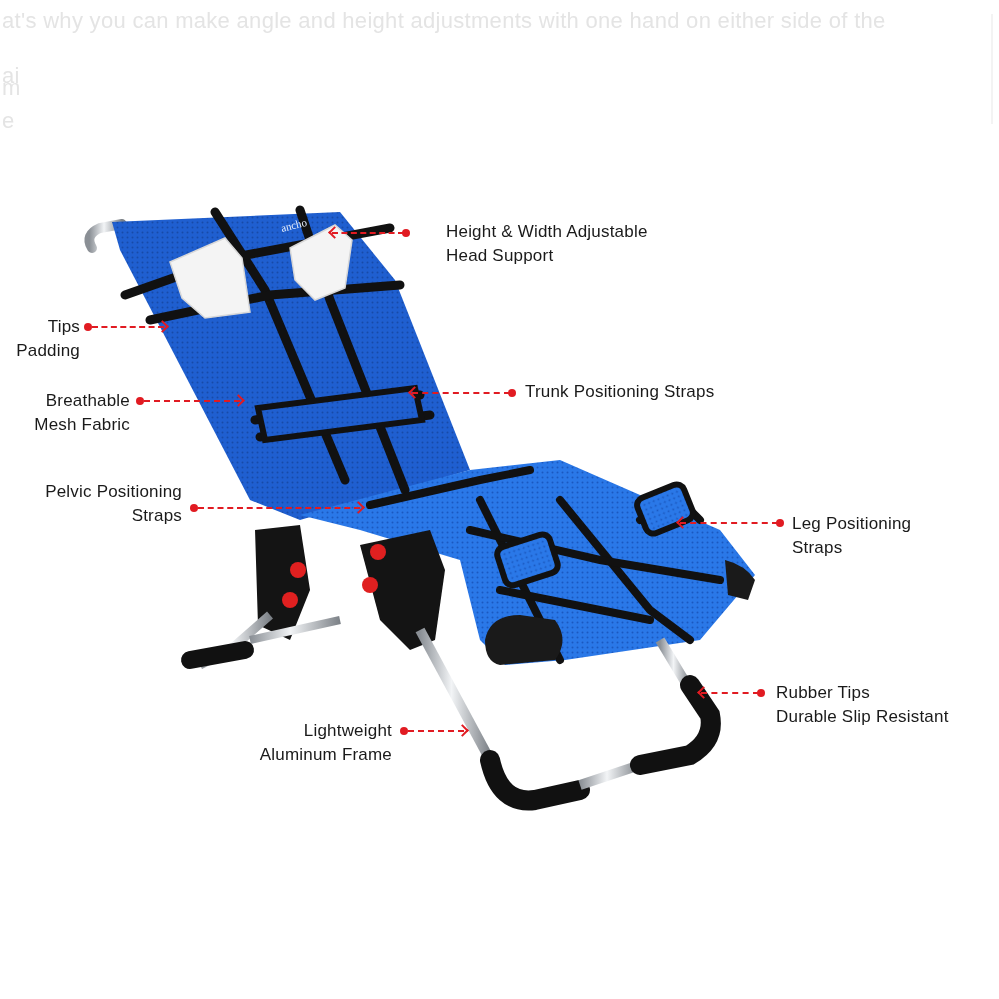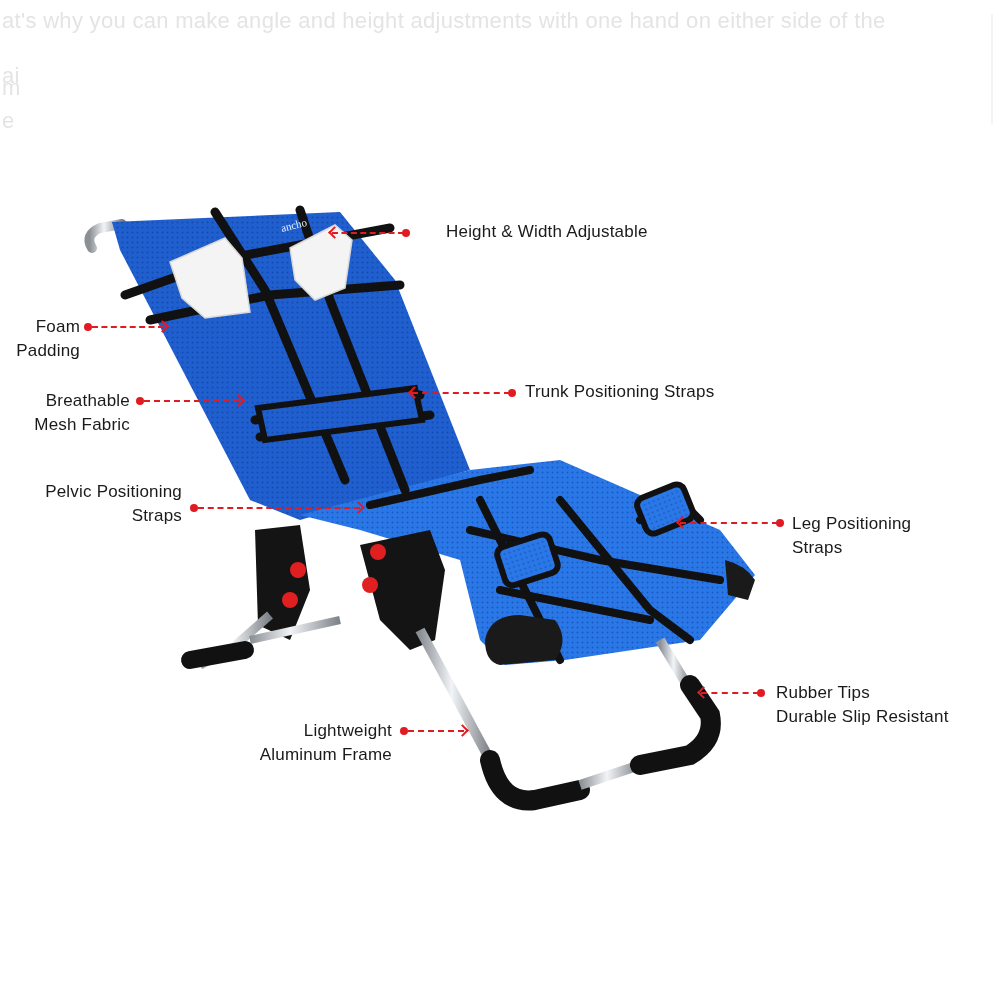--- a/index.html
+++ b/index.html
@@ -102,24 +102,25 @@
   <path d="M640 765 L690 755 Q715 740 710 715 L690 685" stroke="#111" stroke-width="20" fill="none" stroke-linecap="round"></path>
 </svg>
 
 <div class="leader to-left" style="left:328px; top:228px; width:84px;">
   <span class="arrow" style="left:2px;"></span>
   <span class="dash" style="left:4px; width:72px;"></span>
   <span class="dot" style="left:74px;"></span>
 </div>
 <div class="callout" style="left:422px; top:220px;margin-left:24px;">
   <span class="line">Height &amp; Width Adjustable</span>
+  <span class="line">Head Support</span>
 </div>
 
 <div class="callout right-align" style="left:4px; top:315px; width:76px;">
-  <span class="line">Foam</span>
+  <span class="line">Tips</span>
   <span class="line" style="margin-left:-2px;">Padding</span>
 </div>
 <div class="leader to-right" style="left:84px; top:322px; width:84px;">
   <span class="dot" style="left:0;"></span>
   <span class="dash" style="left:8px; width:72px;"></span>
   <span class="arrow" style="left:74px;"></span>
 </div>
 
 <div class="callout right-align" style="left:20px; top:389px; width:110px;">
   <span class="line">Breathable</span>

